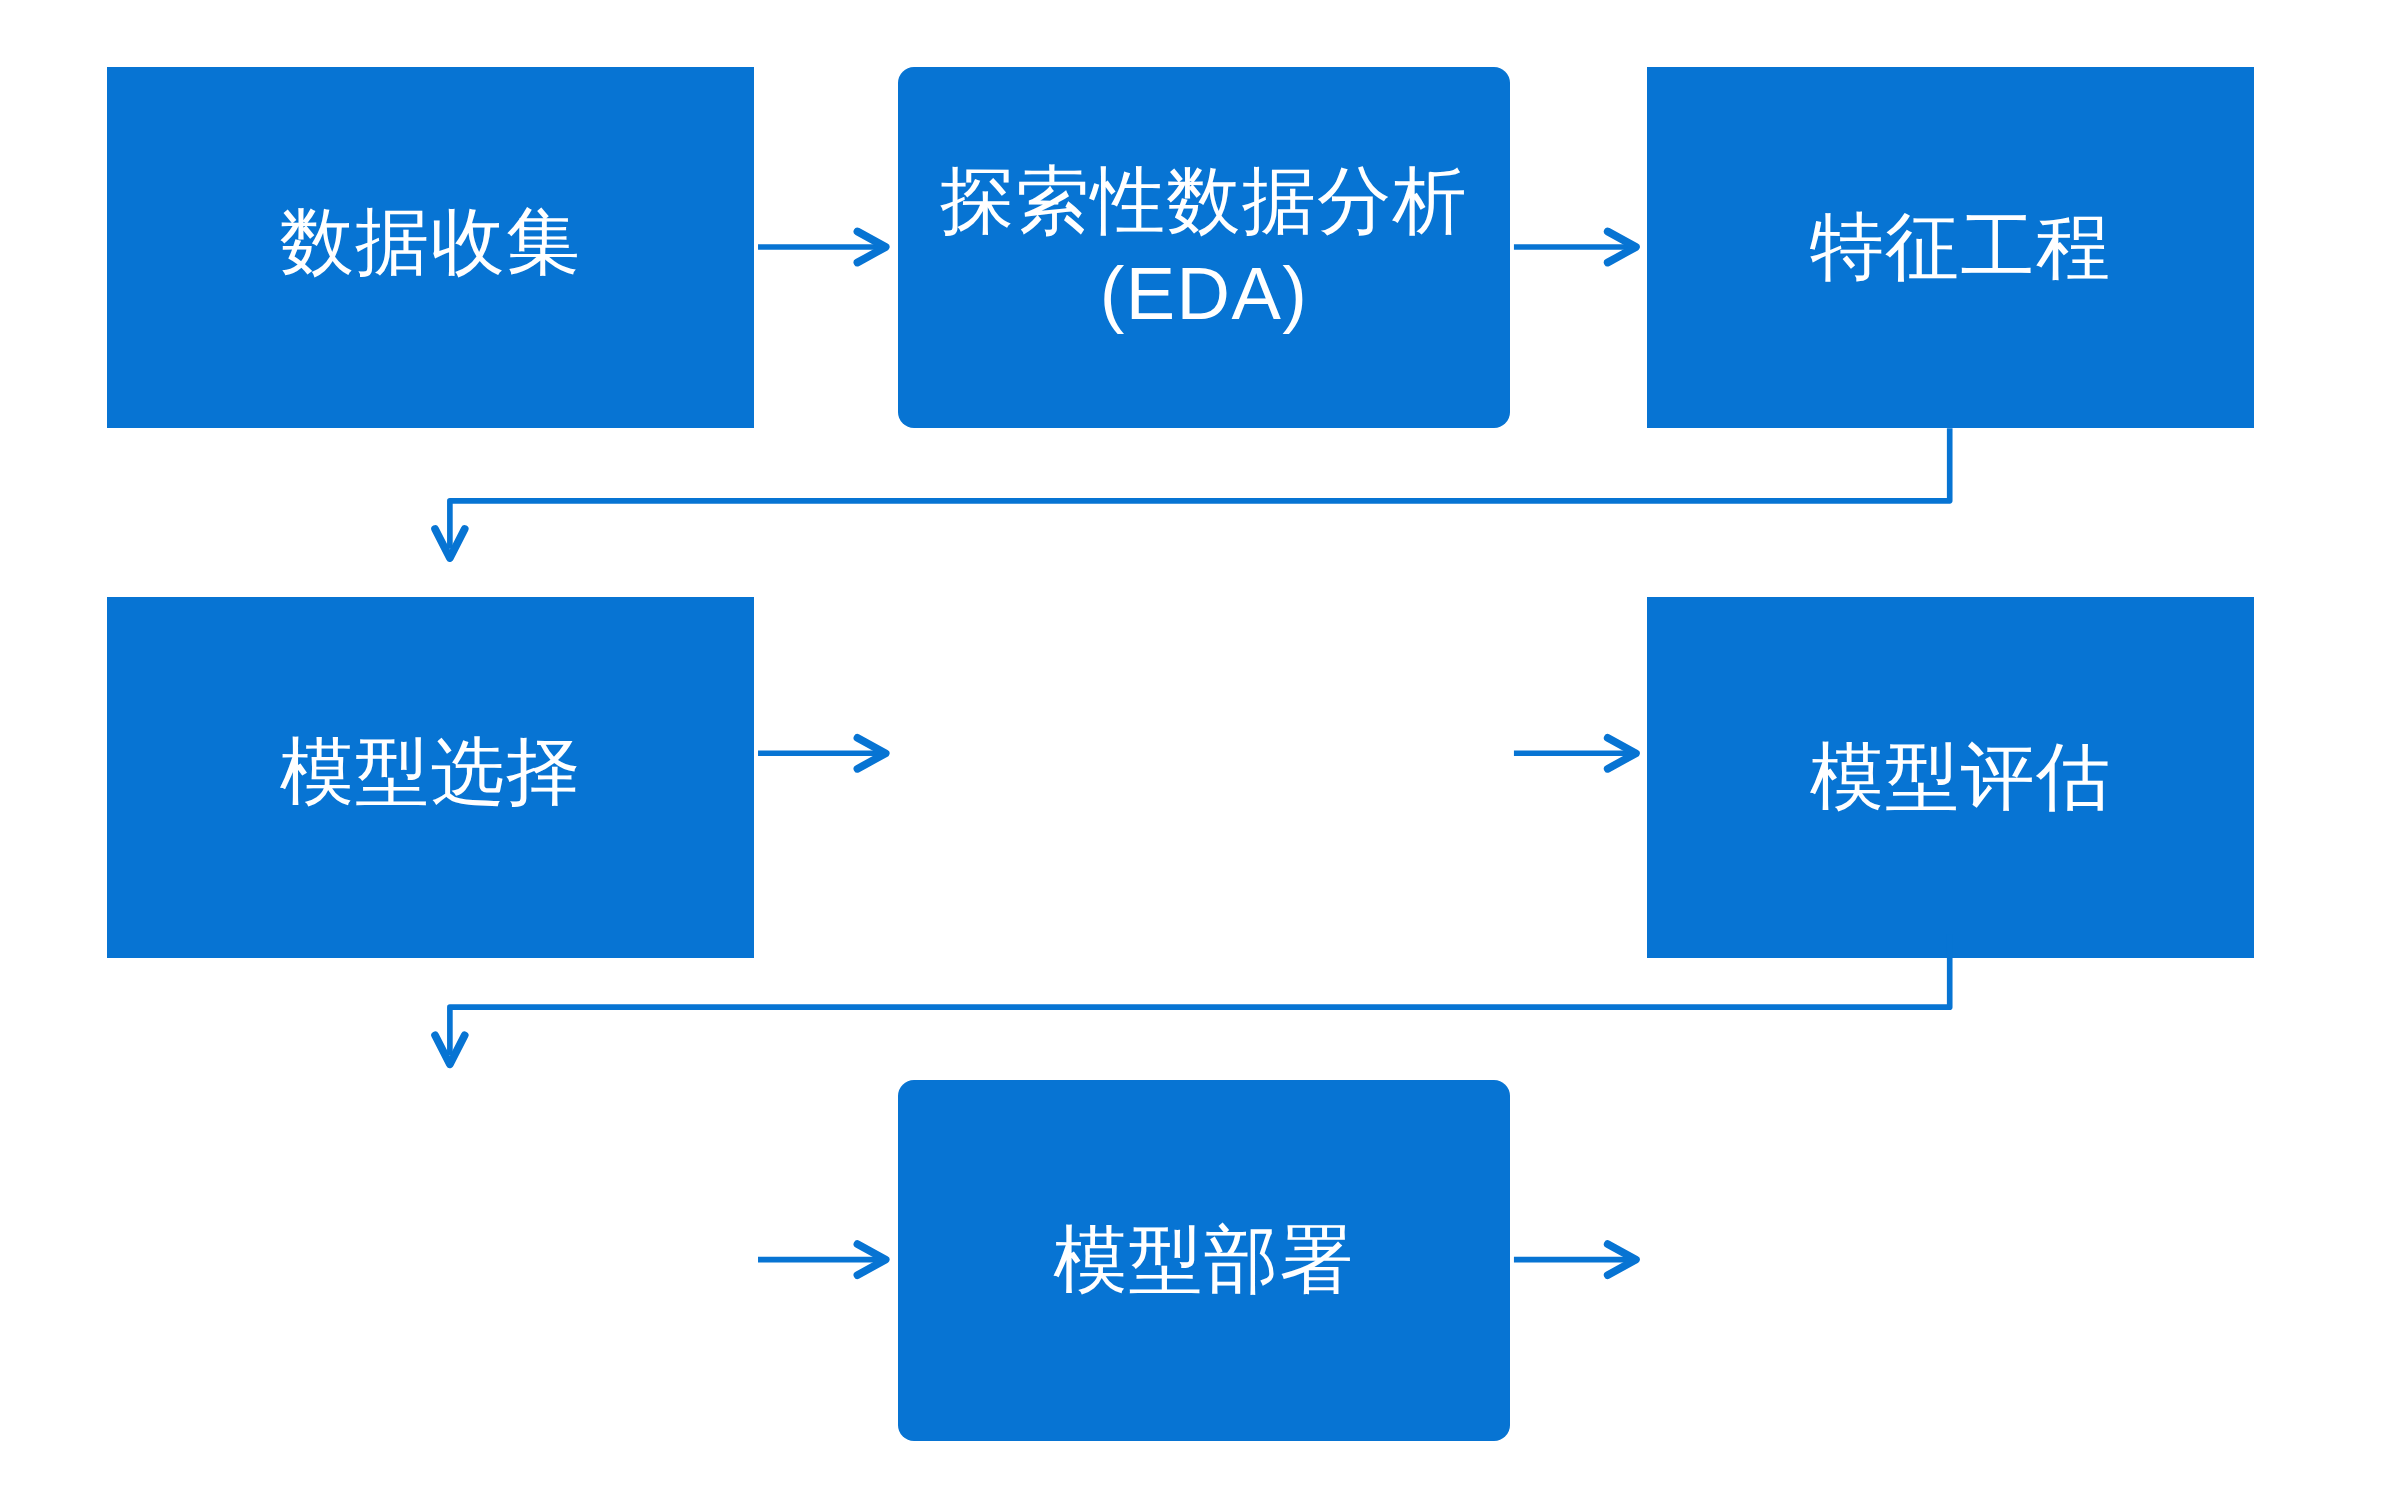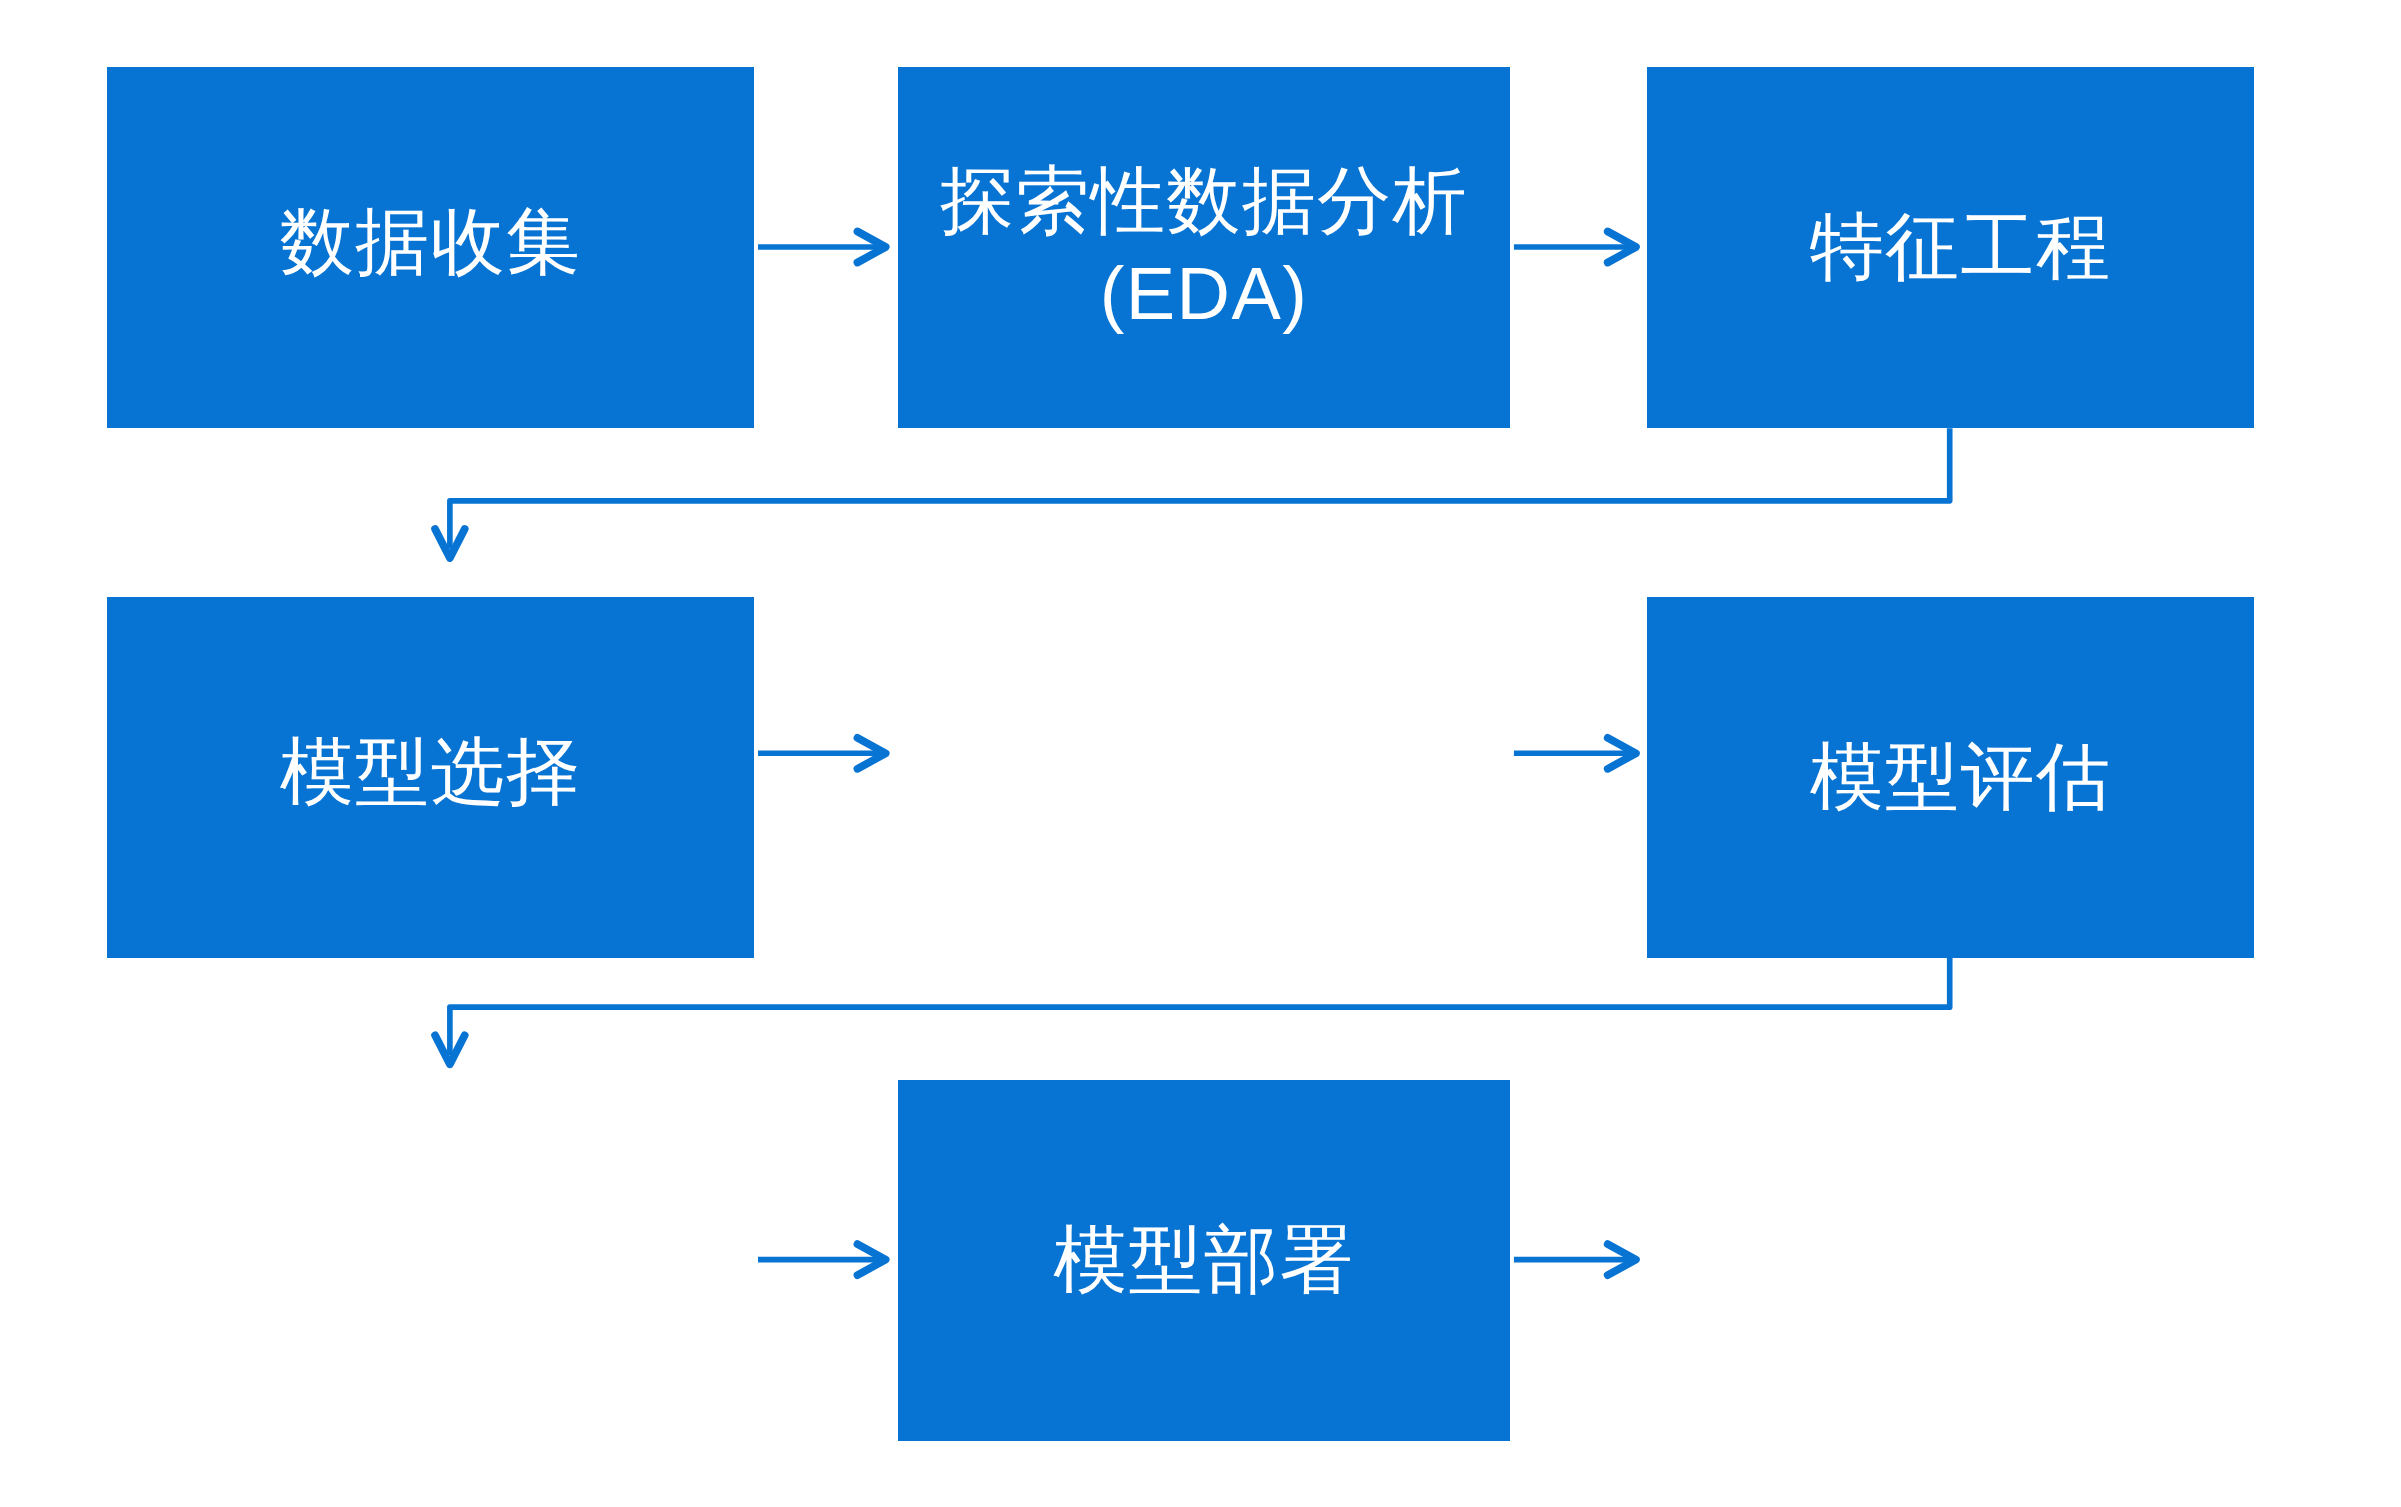--- a/index.html
+++ b/index.html
@@ -35,21 +35,21 @@
     display: flex;
     align-items: center;
     justify-content: center;
     text-align: center;
     font-size: 74px;
     line-height: 1.25;
     letter-spacing: 1.4px;
     white-space: pre-line;
   }
   .c1 { left: 107px;  width: 647px; font-family: Liberation Mono, monospace; }
-  .c2 { left: 898px; width: 612px; }
+  .c2 { left: 898px; width: 612px; border-radius: 16px; }
   .c3 { left: 1647px; width: 607px; padding-left: 20px; }
   .r1 { top: 67px; }
   .r2 { top: 573px; margin-top: 24px; }
   .r3 { top: 1080px; }
   .shaft {
     stroke: var(--arrow);
     stroke-width: 8;
     fill: none;
     stroke-linecap: butt;
     stroke-linejoin: round;

